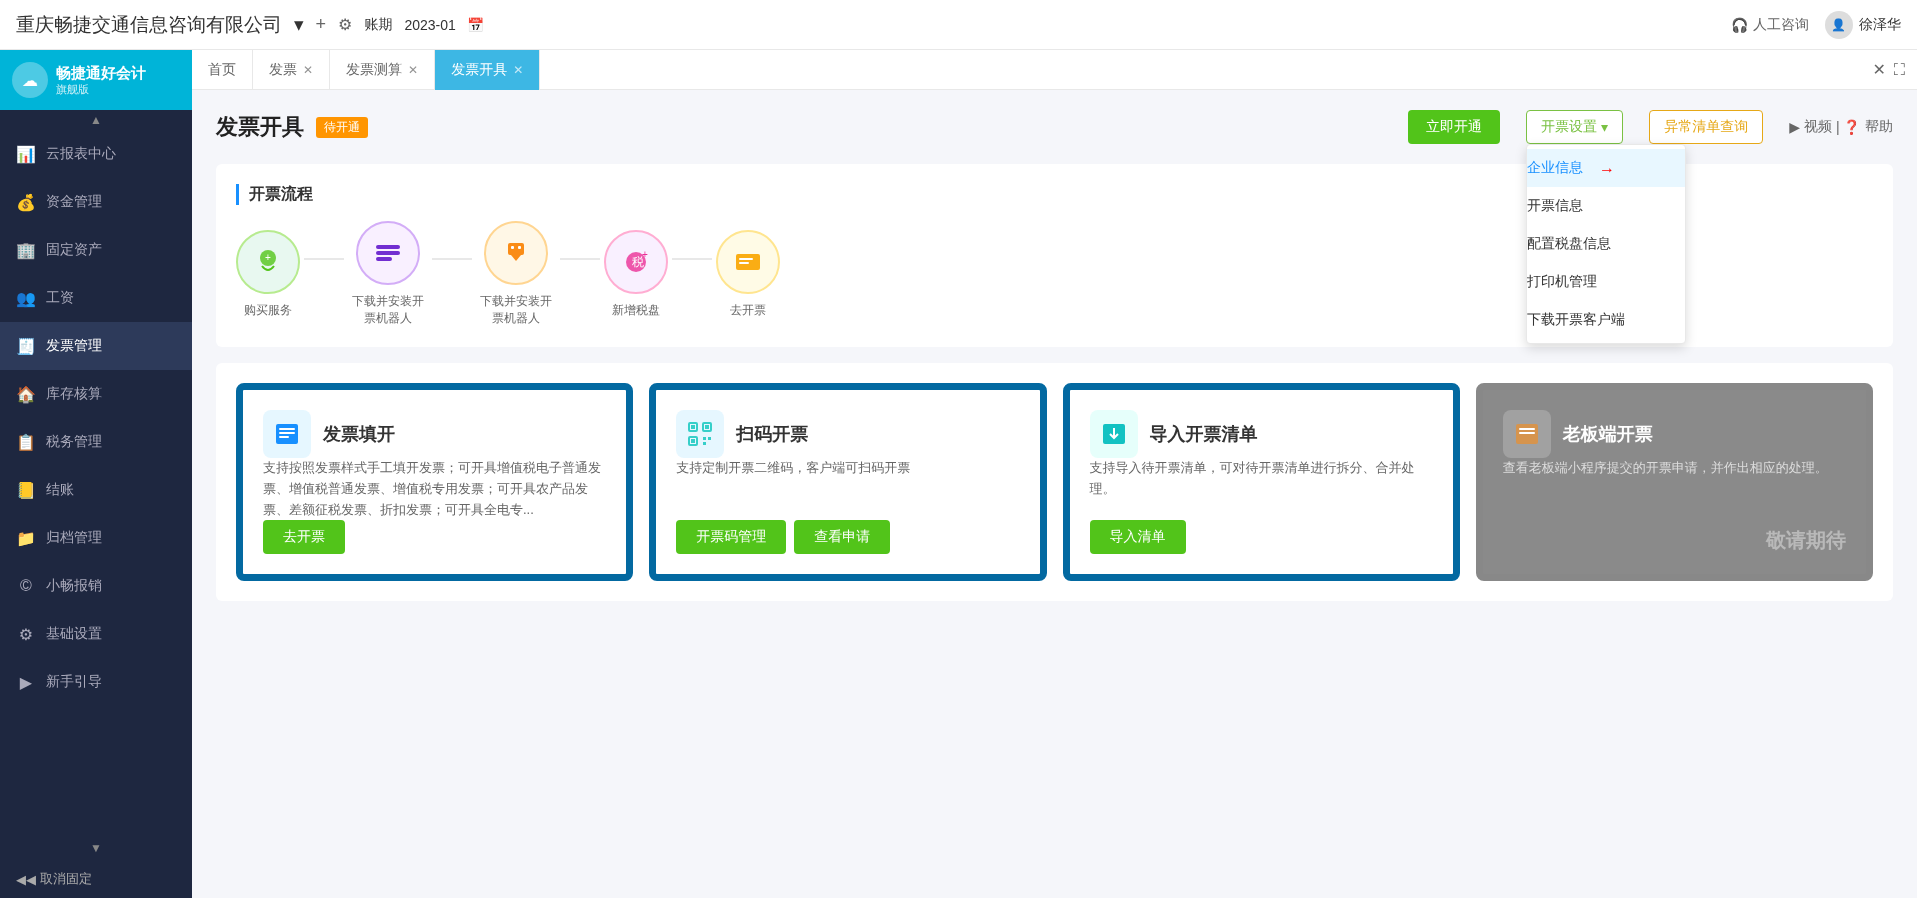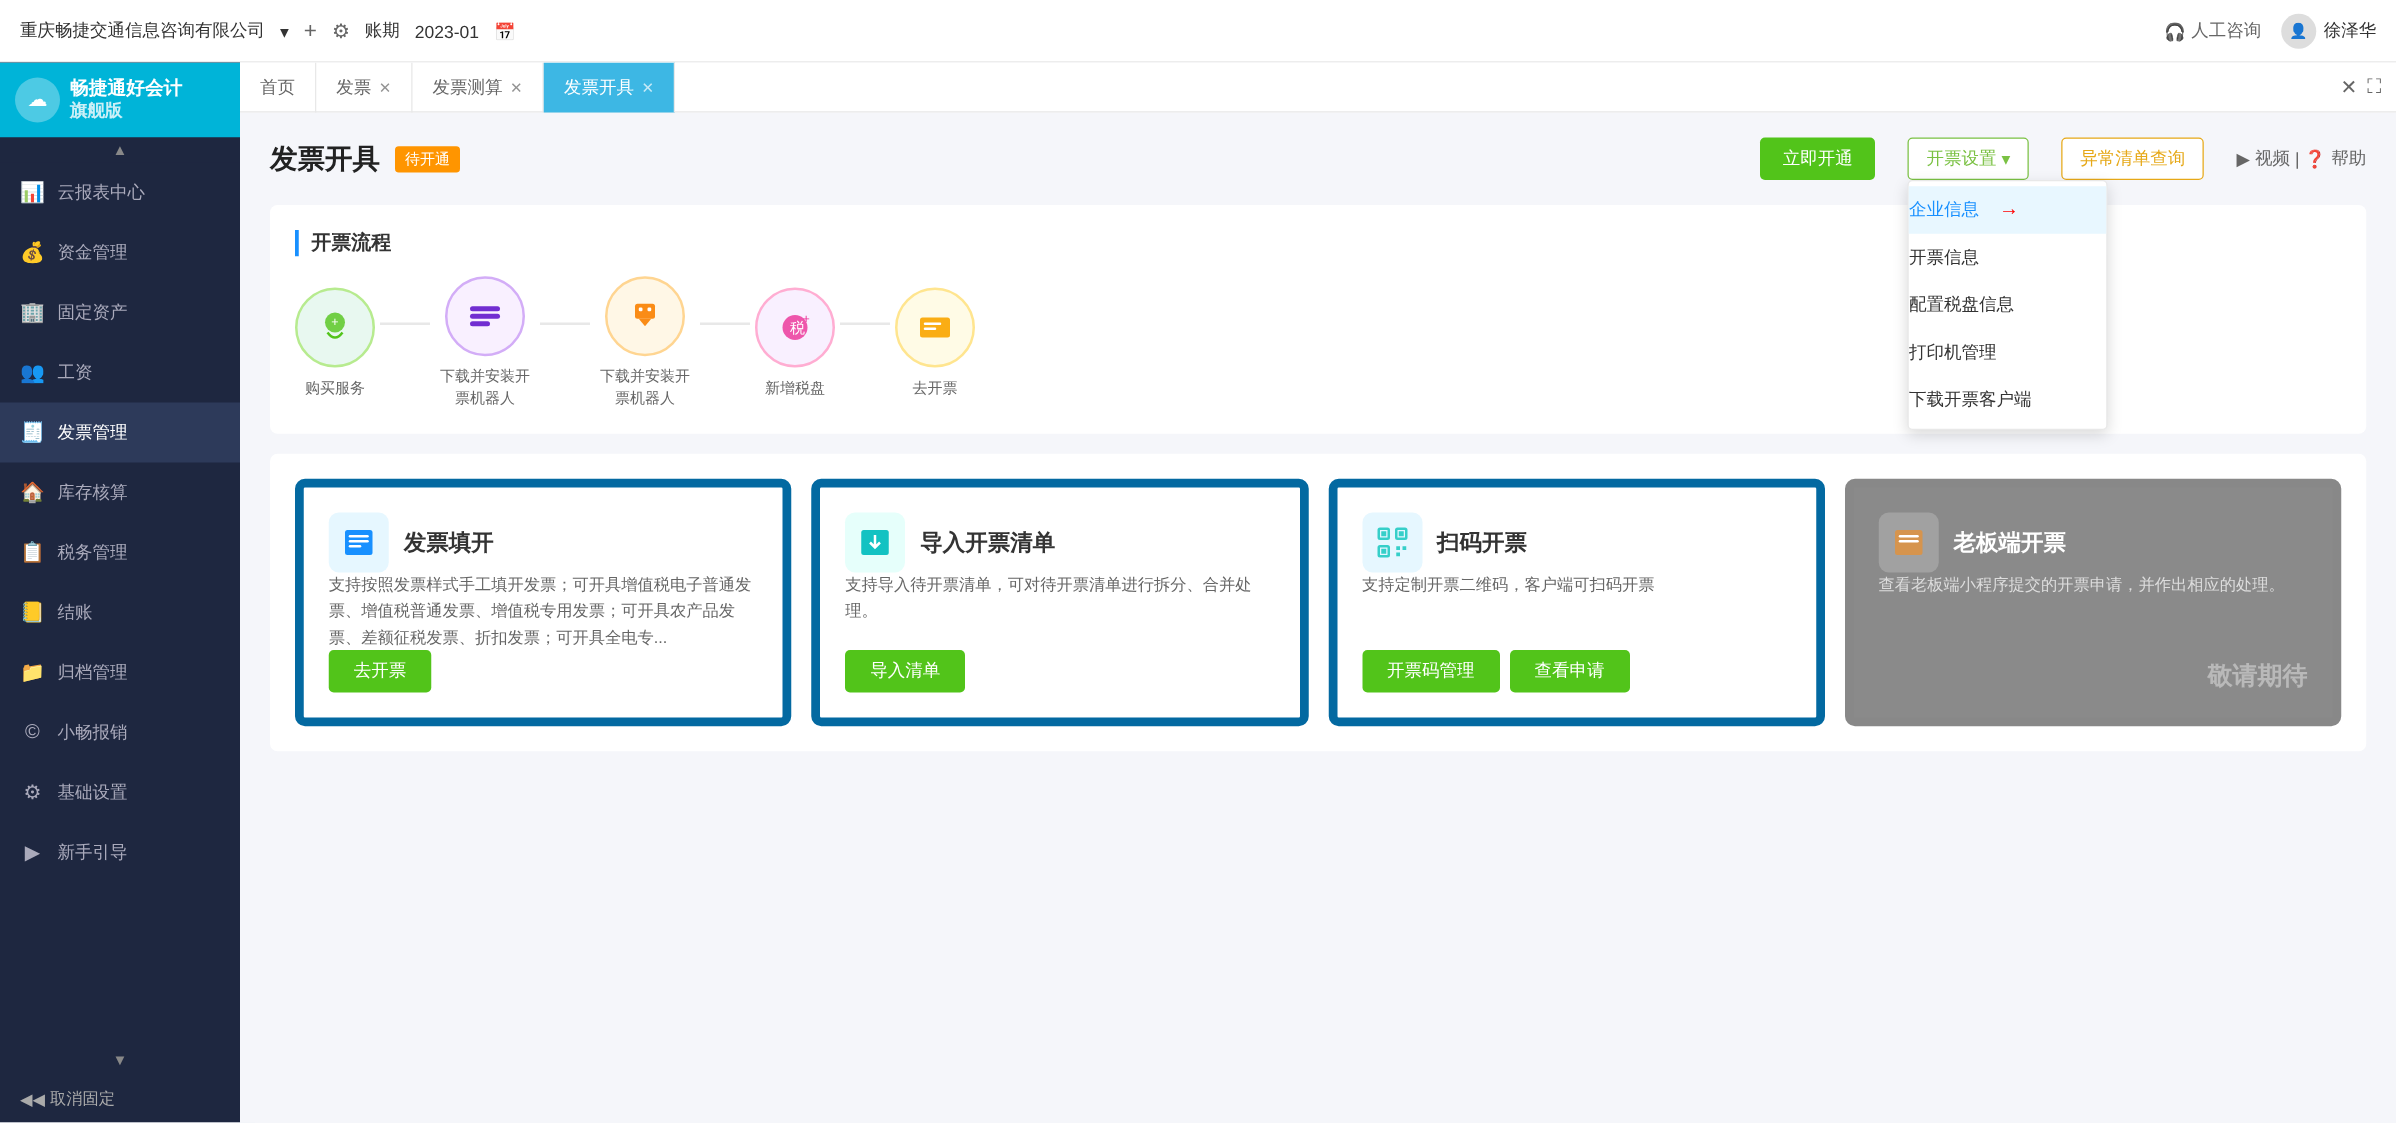--- a/index.html
+++ b/index.html
@@ -6,21 +6,21 @@
     body { font-family: 'Microsoft YaHei', '微软雅黑', sans-serif; font-size: 14px; background: #f0f2f5; width: 1917px; height: 898px; overflow: hidden; }
 
     
     .top-header {
       display: flex; align-items: center; height: 50px;
       background: #fff; border-bottom: 1px solid #e8e8e8;
       padding: 0 16px; gap: 12px;
     }
     .company-selector {
       display: flex; align-items: center; gap: 6px;
-      font-size: 14px; color: #333; cursor: pointer;
+      font-size: 19px; color: #333; cursor: pointer;
     }
     .add-btn { color: #666; font-size: 18px; cursor: pointer; }
     .settings-btn { color: #666; font-size: 16px; cursor: pointer; }
     .period-label { color: #333; font-size: 14px; }
     .period-value { color: #333; font-size: 14px; font-weight: 500; }
     .calendar-btn { color: #666; cursor: pointer; }
     .header-right { margin-left: auto; display: flex; align-items: center; gap: 16px; }
     .support-btn { display: flex; align-items: center; gap: 4px; color: #666; cursor: pointer; }
     .user-info { display: flex; align-items: center; gap: 6px; color: #333; cursor: pointer; }
     .user-avatar { width: 28px; height: 28px; border-radius: 50%; background: #ddd; display: flex; align-items: center; justify-content: center; color: #999; font-size: 12px; }
@@ -32,21 +32,21 @@
     .sidebar {
       width: 192px; background: #1e2740; flex-shrink: 0;
       display: flex; flex-direction: column; overflow: hidden;
     }
     .logo-area {
       background: #00b4d8; height: 60px; display: flex; align-items: center;
       padding: 0 12px; gap: 8px; flex-shrink: 0;
     }
     .logo-icon { width: 36px; height: 36px; background: rgba(255,255,255,0.3); border-radius: 50%; display: flex; align-items: center; justify-content: center; color: #fff; font-size: 16px; }
     .logo-text { color: #fff; font-size: 15px; font-weight: bold; line-height: 1.2; }
-    .logo-sub { color: rgba(255,255,255,0.8); font-size: 14px; font-weight: bold; }
+    .logo-sub { color: rgba(255,255,255,0.8); font-size: 11px; }
     .scroll-up { background: #1e2740; height: 20px; display: flex; align-items: center; justify-content: center; cursor: pointer; flex-shrink: 0; }
     .nav-list { flex: 1; overflow-y: auto; }
     .nav-list::-webkit-scrollbar { width: 0; }
     .nav-item {
       display: flex; align-items: center; gap: 10px;
       padding: 14px 16px; color: #aab; cursor: pointer;
       transition: background 0.2s; font-size: 14px;
     }
     .nav-item.active { background: #2d3a5a; color: #fff; }
     .nav-item .nav-icon { width: 20px; height: 20px; display: flex; align-items: center; justify-content: center; font-size: 16px; flex-shrink: 0; }
@@ -397,36 +397,20 @@
               <span class="method-title">发票填开</span>
             </div>
             <div class="method-desc">支持按照发票样式手工填开发票；可开具增值税电子普通发票、增值税普通发票、增值税专用发票；可开具农产品发票、差额征税发票、折扣发票；可开具全电专...</div>
             <div class="method-action">
               <button class="btn-action-green">去开票</button>
             </div>
           </div>
 
           <div class="method-card">
             <div class="method-card-header">
-              <div class="method-icon teal-bg">
-                <svg width="28" height="28" viewBox="0 0 28 28">
-                    <rect x="3" y="4" width="22" height="20" rx="2" fill="#13c2c2"></rect>
-                    <path d="M14 8 L14 17 M10 14 L14 18 L18 14" stroke="#fff" fill="none" stroke-width="2"></path>
-                  </svg>
-              </div>
-              <span class="method-title">导入开票清单</span>
-            </div>
-            <div class="method-desc">支持导入待开票清单，可对待开票清单进行拆分、合并处理。</div>
-            <div class="method-action">
-              <button class="btn-action-green">导入清单</button>
-            </div>
-          </div>
-
-          <div class="method-card">
-            <div class="method-card-header">
               <div class="method-icon cyan">
                 <svg width="28" height="28" viewBox="0 0 28 28">
                     <rect x="3" y="3" width="8" height="8" rx="1" stroke="#36cfc9" stroke-width="2" fill="none"></rect>
                     <rect x="17" y="3" width="8" height="8" rx="1" stroke="#36cfc9" stroke-width="2" fill="none"></rect>
                     <rect x="3" y="17" width="8" height="8" rx="1" stroke="#36cfc9" stroke-width="2" fill="none"></rect>
                     <rect x="5" y="5" width="4" height="4" fill="#36cfc9"></rect>
                     <rect x="19" y="5" width="4" height="4" fill="#36cfc9"></rect>
                     <rect x="5" y="19" width="4" height="4" fill="#36cfc9"></rect>
                     <rect x="17" y="17" width="3" height="3" fill="#36cfc9"></rect>
                     <rect x="22" y="17" width="3" height="3" fill="#36cfc9"></rect>
@@ -435,20 +419,36 @@
               </div>
               <span class="method-title">扫码开票</span>
             </div>
             <div class="method-desc">支持定制开票二维码，客户端可扫码开票</div>
             <div class="method-action" style="display:flex; gap:8px;">
               <button class="btn-action-green">开票码管理</button>
               <button class="btn-action-green">查看申请</button>
             </div>
           </div>
 
+          <div class="method-card">
+            <div class="method-card-header">
+              <div class="method-icon teal-bg">
+                <svg width="28" height="28" viewBox="0 0 28 28">
+                    <rect x="3" y="4" width="22" height="20" rx="2" fill="#13c2c2"></rect>
+                    <path d="M14 8 L14 17 M10 14 L14 18 L18 14" stroke="#fff" fill="none" stroke-width="2"></path>
+                  </svg>
+              </div>
+              <span class="method-title">导入开票清单</span>
+            </div>
+            <div class="method-desc">支持导入待开票清单，可对待开票清单进行拆分、合并处理。</div>
+            <div class="method-action">
+              <button class="btn-action-green">导入清单</button>
+            </div>
+          </div>
+
           <div class="method-card dark">
             <div class="method-card-header">
               <div class="method-icon orange2" style="background:rgba(255,255,255,0.2);">
                 <svg width="28" height="28" viewBox="0 0 28 28">
                     <rect x="3" y="4" width="22" height="20" rx="2" fill="#fa8c16" opacity="0.6"></rect>
                     <rect x="6" y="8" width="16" height="2" rx="1" fill="#fff"></rect>
                     <rect x="6" y="12" width="16" height="2" rx="1" fill="#fff"></rect>
                   </svg>
               </div>
               <span class="method-title">老板端开票</span>

